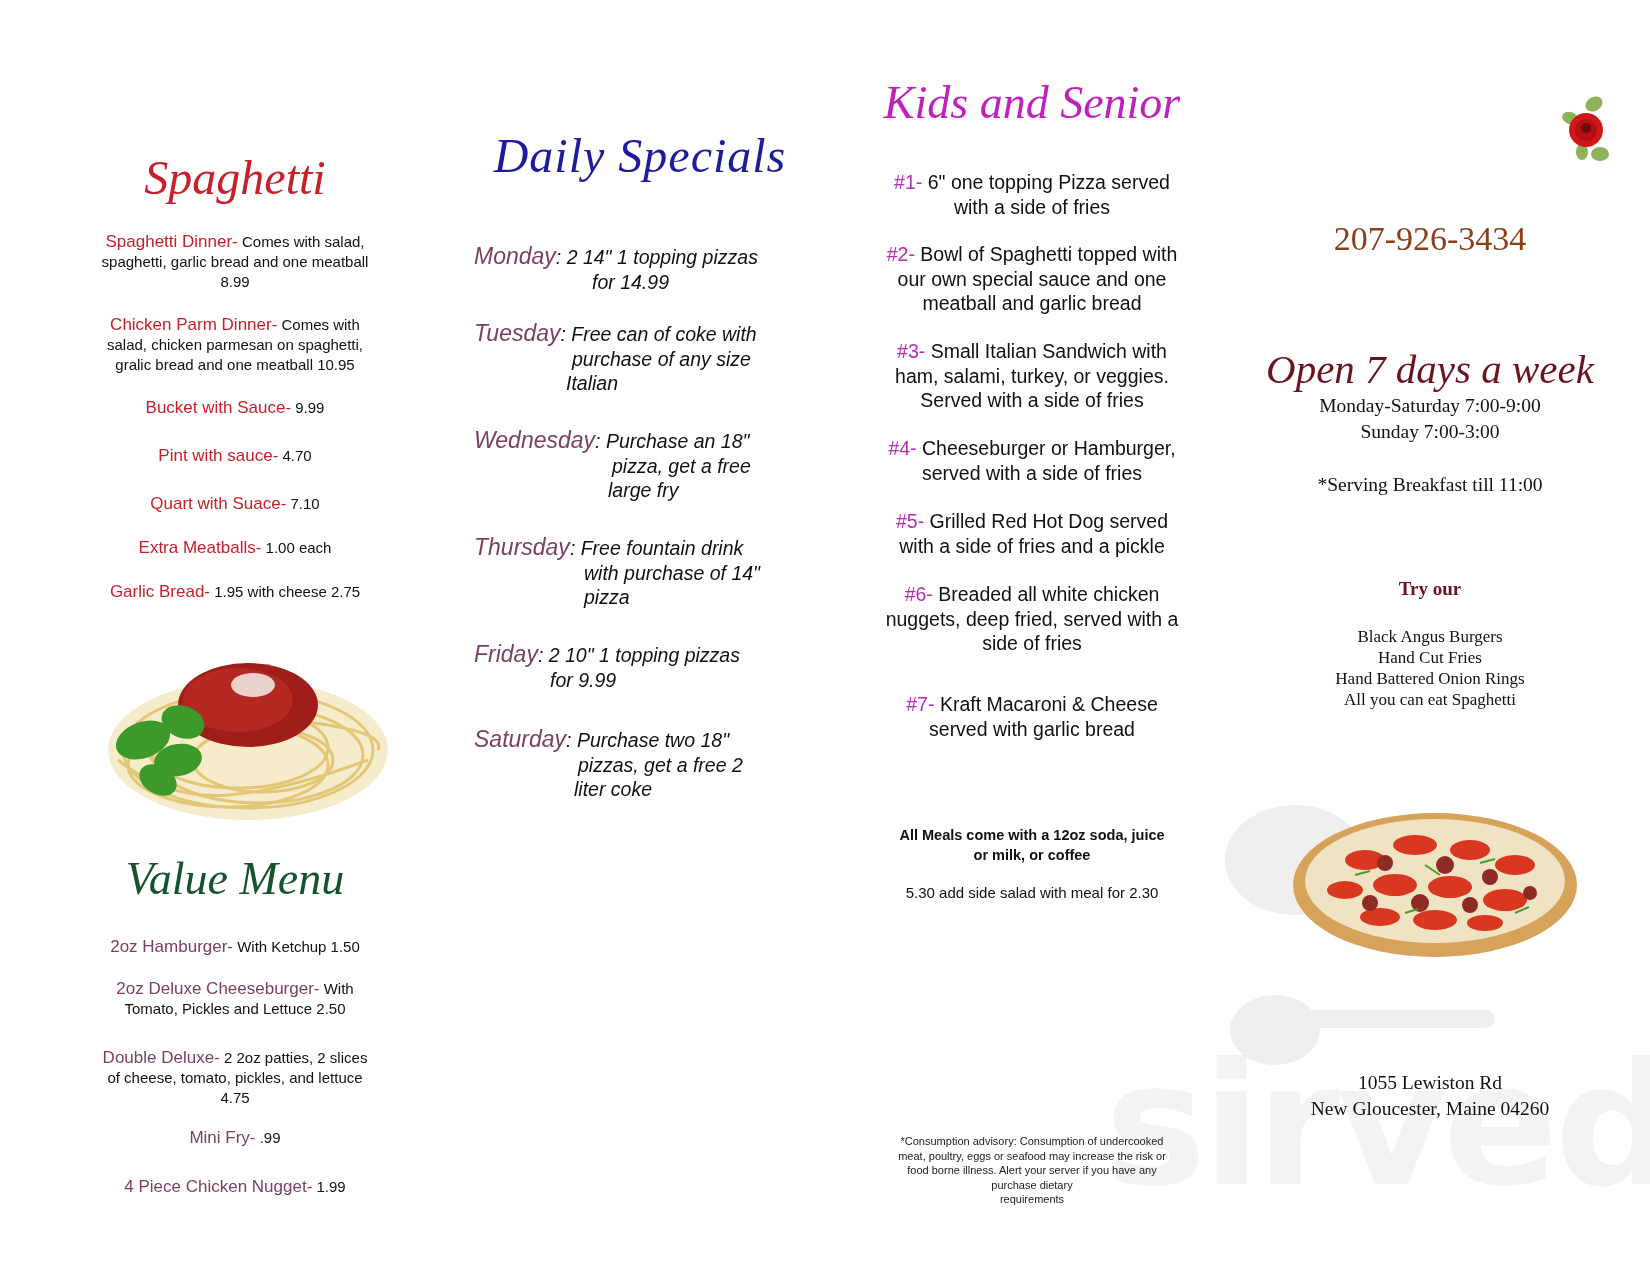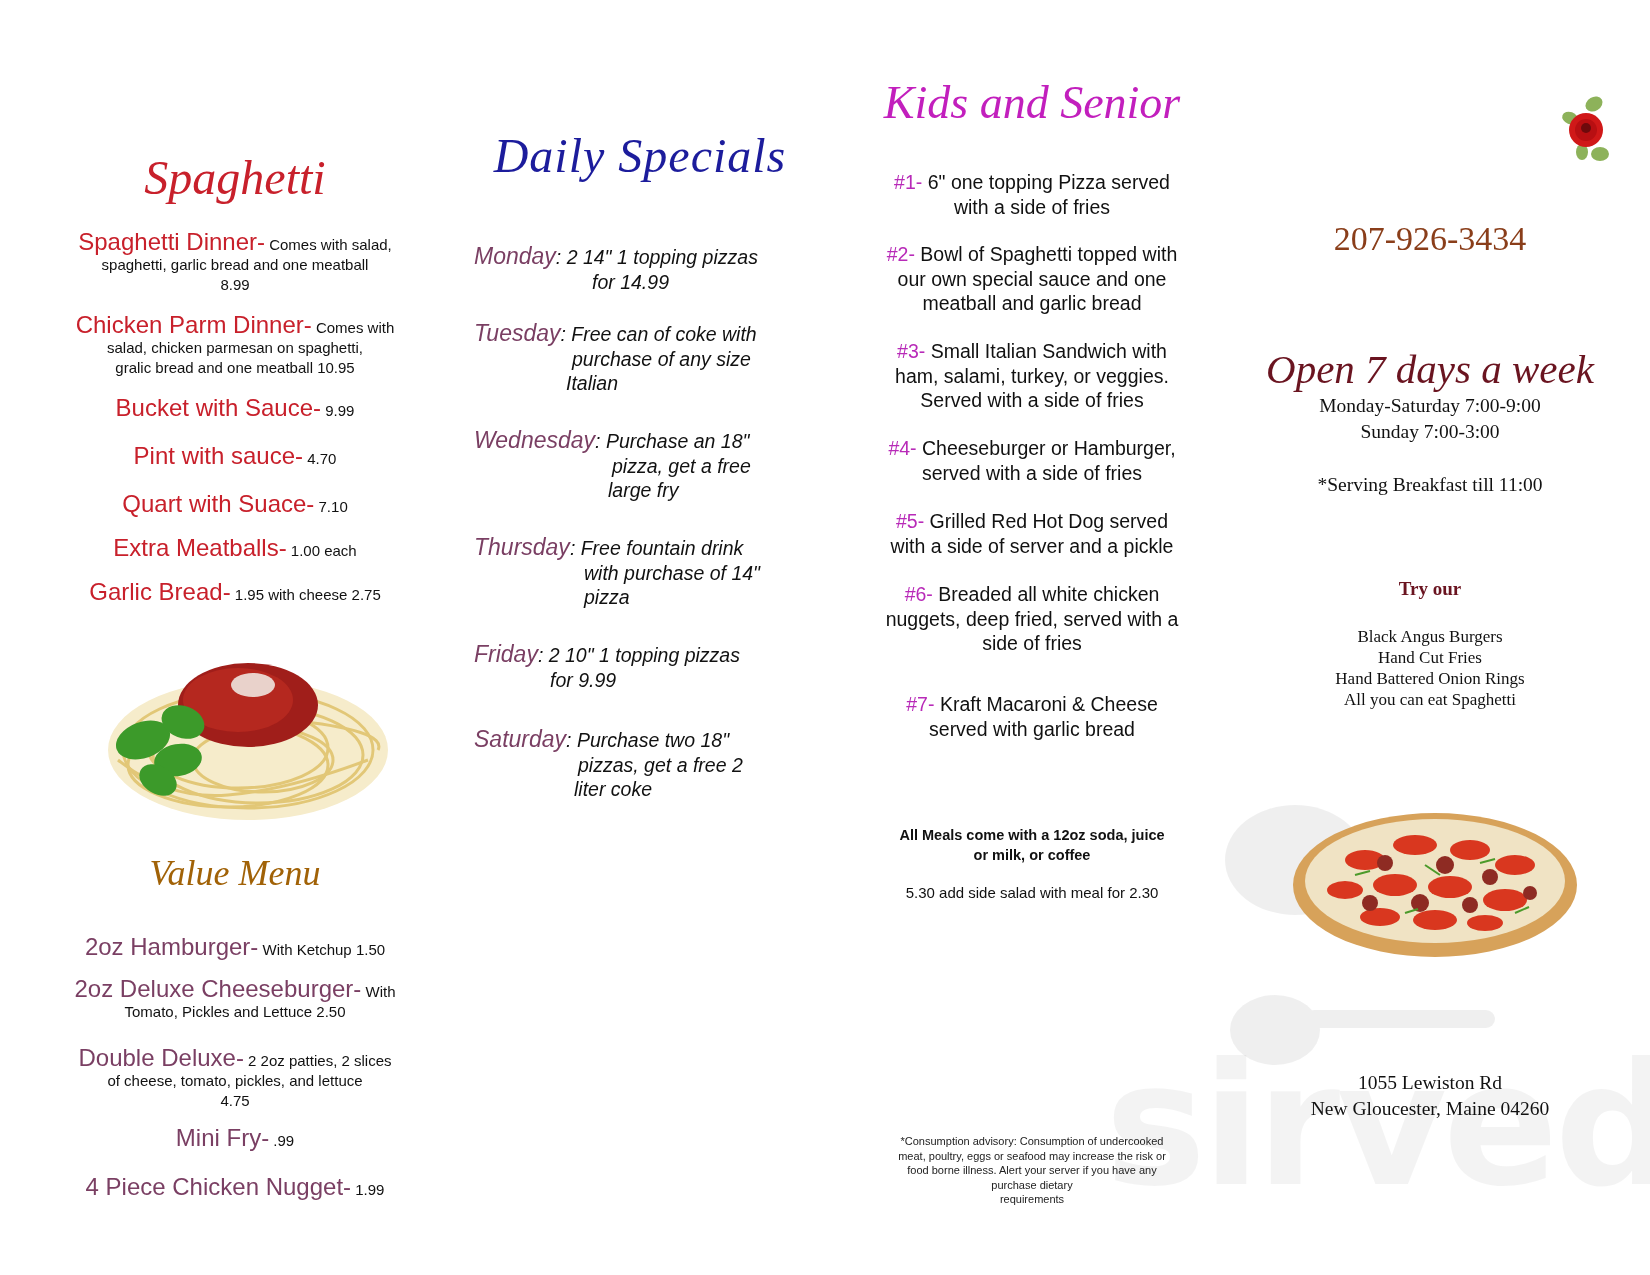--- a/index.html
+++ b/index.html
@@ -1,27 +1,27 @@
 <!DOCTYPE html>
 <html><head>
   <meta charset="utf-8">
   <style>
     html, body { margin: 0; padding: 0; background: #ffffff; }
     body { width: 1650px; height: 1275px; position: relative; overflow: hidden; font-family: "Liberation Sans", sans-serif; color: #111; }
     .col { position: absolute; top: 0; text-align: center; }
     .serif-title { font-family: "Liberation Serif", "DejaVu Serif", serif; font-style: italic; font-weight: normal; margin: 0; position: absolute; left: 0; right: 0; text-align: center; }
     .item { position: absolute; left: 0; right: 0; text-align: center; font-size: 15px; line-height: 20px; color: #111; }
-    .item .name { font-size: 24px; }
+    .item .name { font-size: 17px; }
     .red .name { color: #c8202b; }
     .plum .name { color: #7a3f63; }
 
     
     #col1 { left: 60px; width: 350px; }
     #spaghetti-title { top: 150px; font-size: 48px; color: #c8202b; }
-    #value-title { top: 852px; font-size: 36px; color: #a16207; }
+    #value-title { top: 852px; font-size: 46px; color: #14532d; }
     .pasta-img { position: absolute; left: 28px; top: 630px; width: 300px; height: 200px; }
 
     
     #col2 { left: 460px; width: 360px; }
     #daily-title { top: 128px; font-size: 48px; color: #1c1c9c; letter-spacing: 1px; }
     .special { position: absolute; left: 14px; right: 0; font-size: 19.5px; line-height: 24.5px; font-style: italic; text-align: left; color: #111; }
     .special .day { color: #7a3f63; font-style: italic; font-size: 23px; }
     .special .line { display: block; }
 
     
@@ -206,21 +206,21 @@
     <span>Served with a side of fries</span>
   </div>
   <div class="kid" style="top:436px;">
     <span class="num">#4-</span>
     <span>Cheeseburger or Hamburger,</span><br>
     <span>served with a side of fries</span>
   </div>
   <div class="kid" style="top:509px;">
     <span class="num">#5-</span>
     <span>Grilled Red Hot Dog served</span><br>
-    <span>with a side of server and a pickle</span>
+    <span>with a side of fries and a pickle</span>
   </div>
   <div class="kid" style="top:582px;">
     <span class="num">#6-</span>
     <span>Breaded all white chicken</span><br>
     <span>nuggets, deep fried, served with a</span><br>
     <span>side of fries</span>
   </div>
   <div class="kid" style="top:680px;margin-top:12px;">
     <span class="num">#7-</span>
     <span>Kraft Macaroni &amp; Cheese</span><br>

